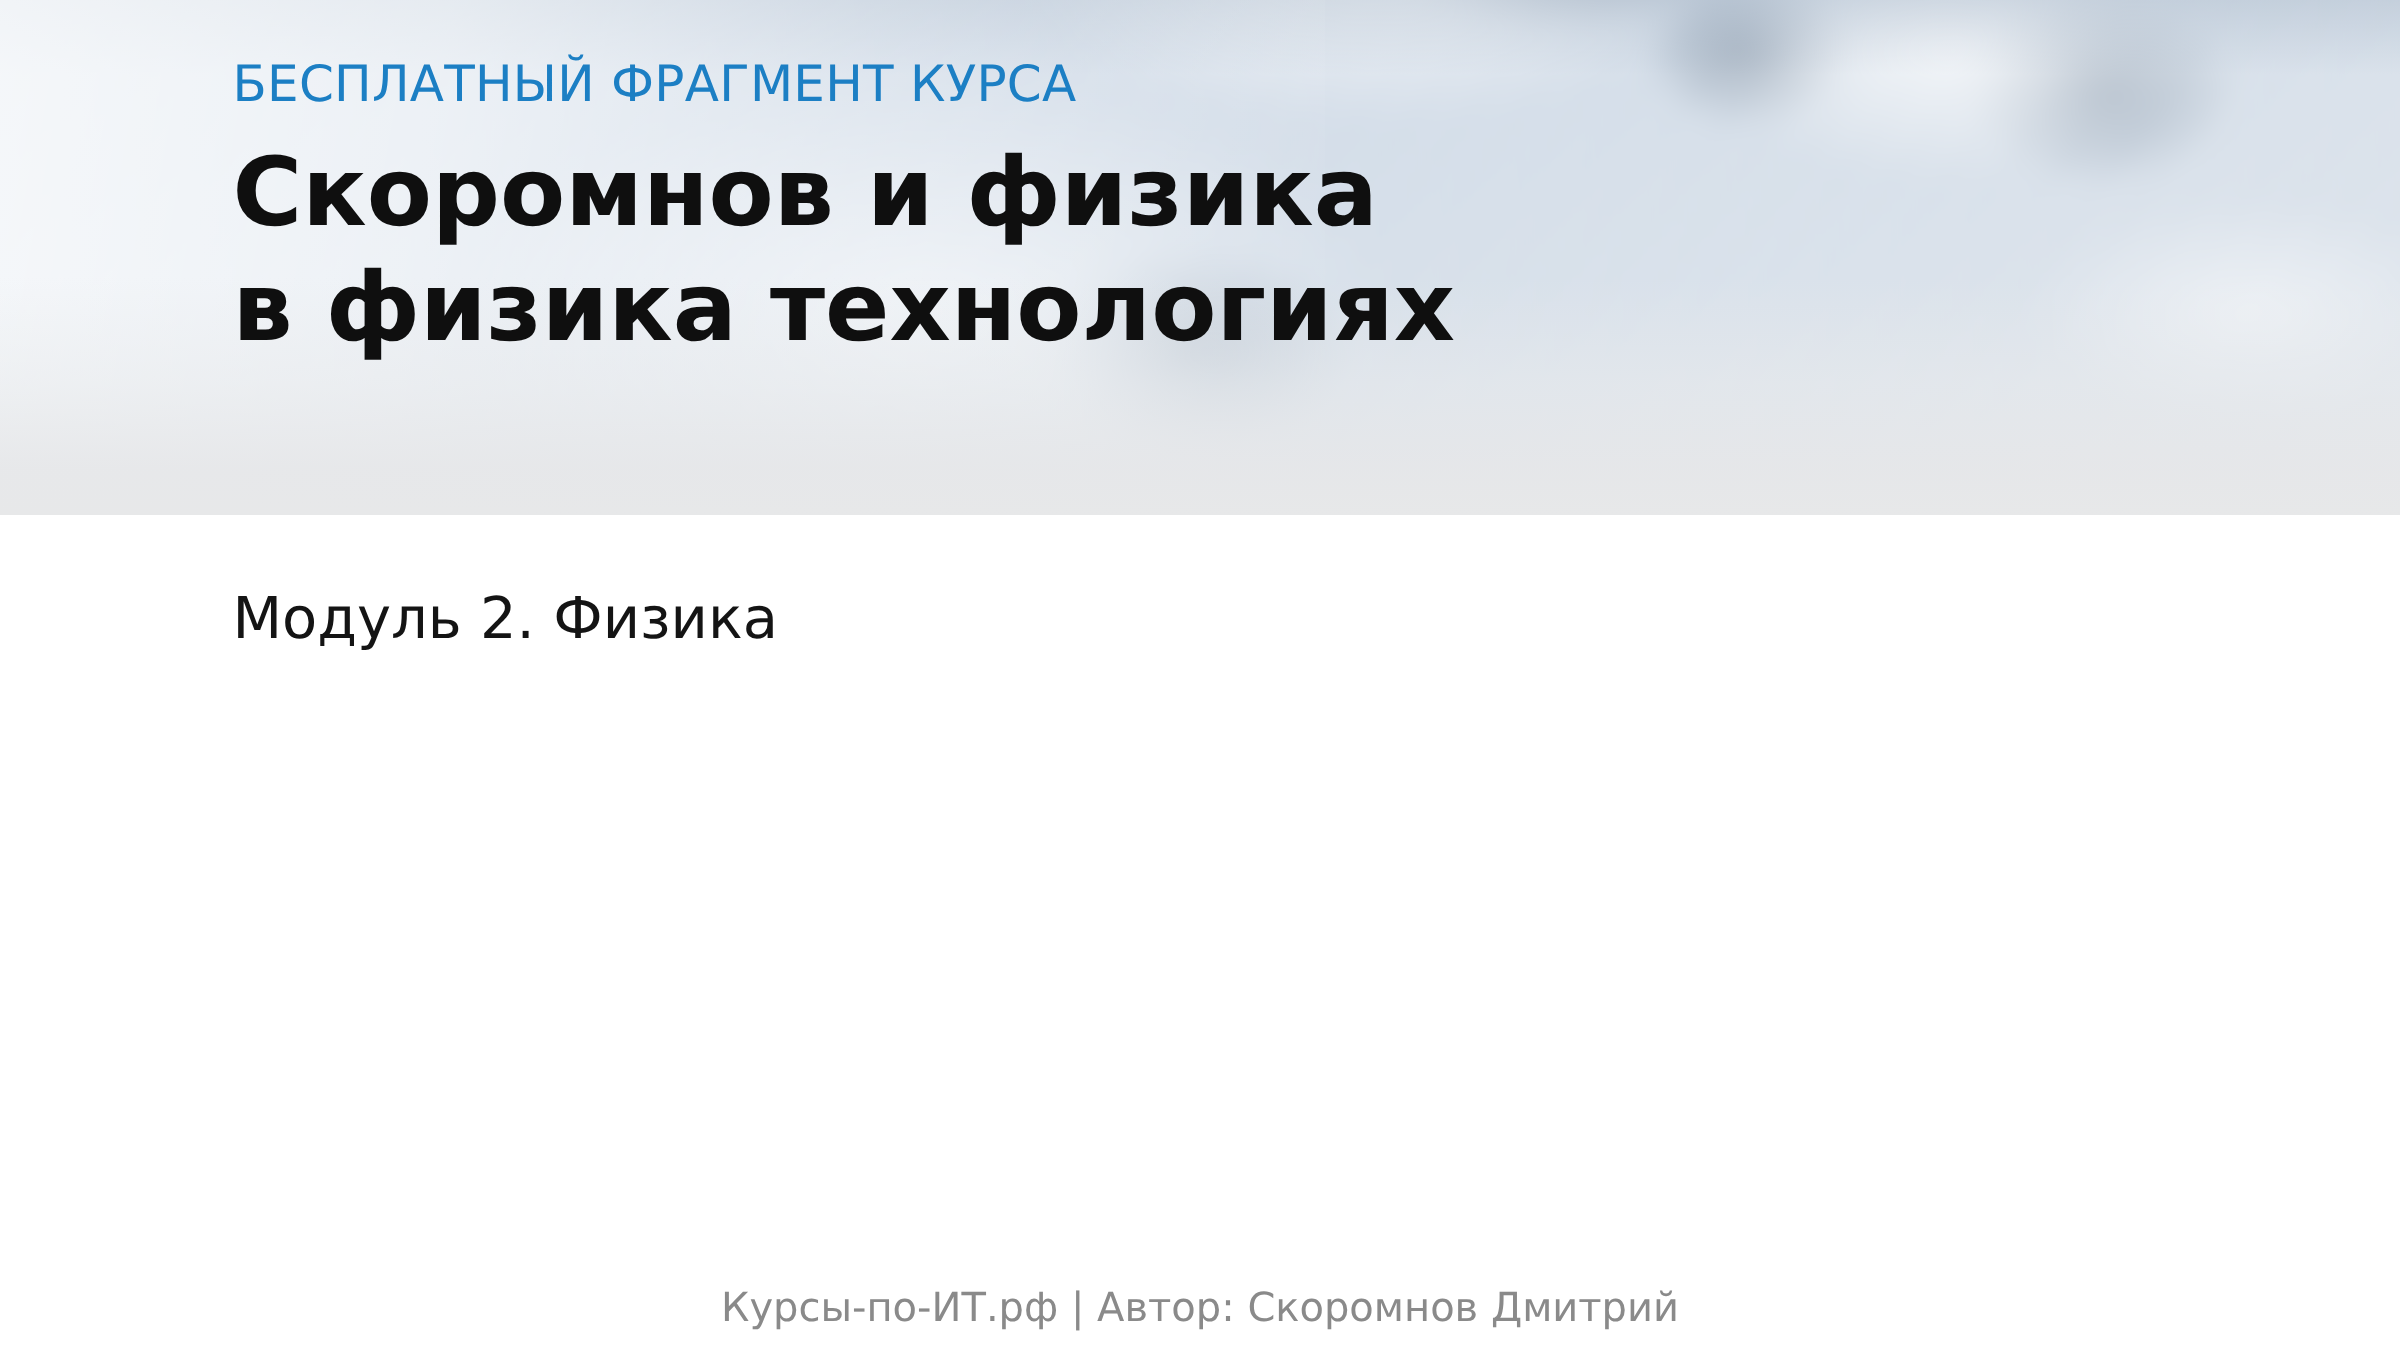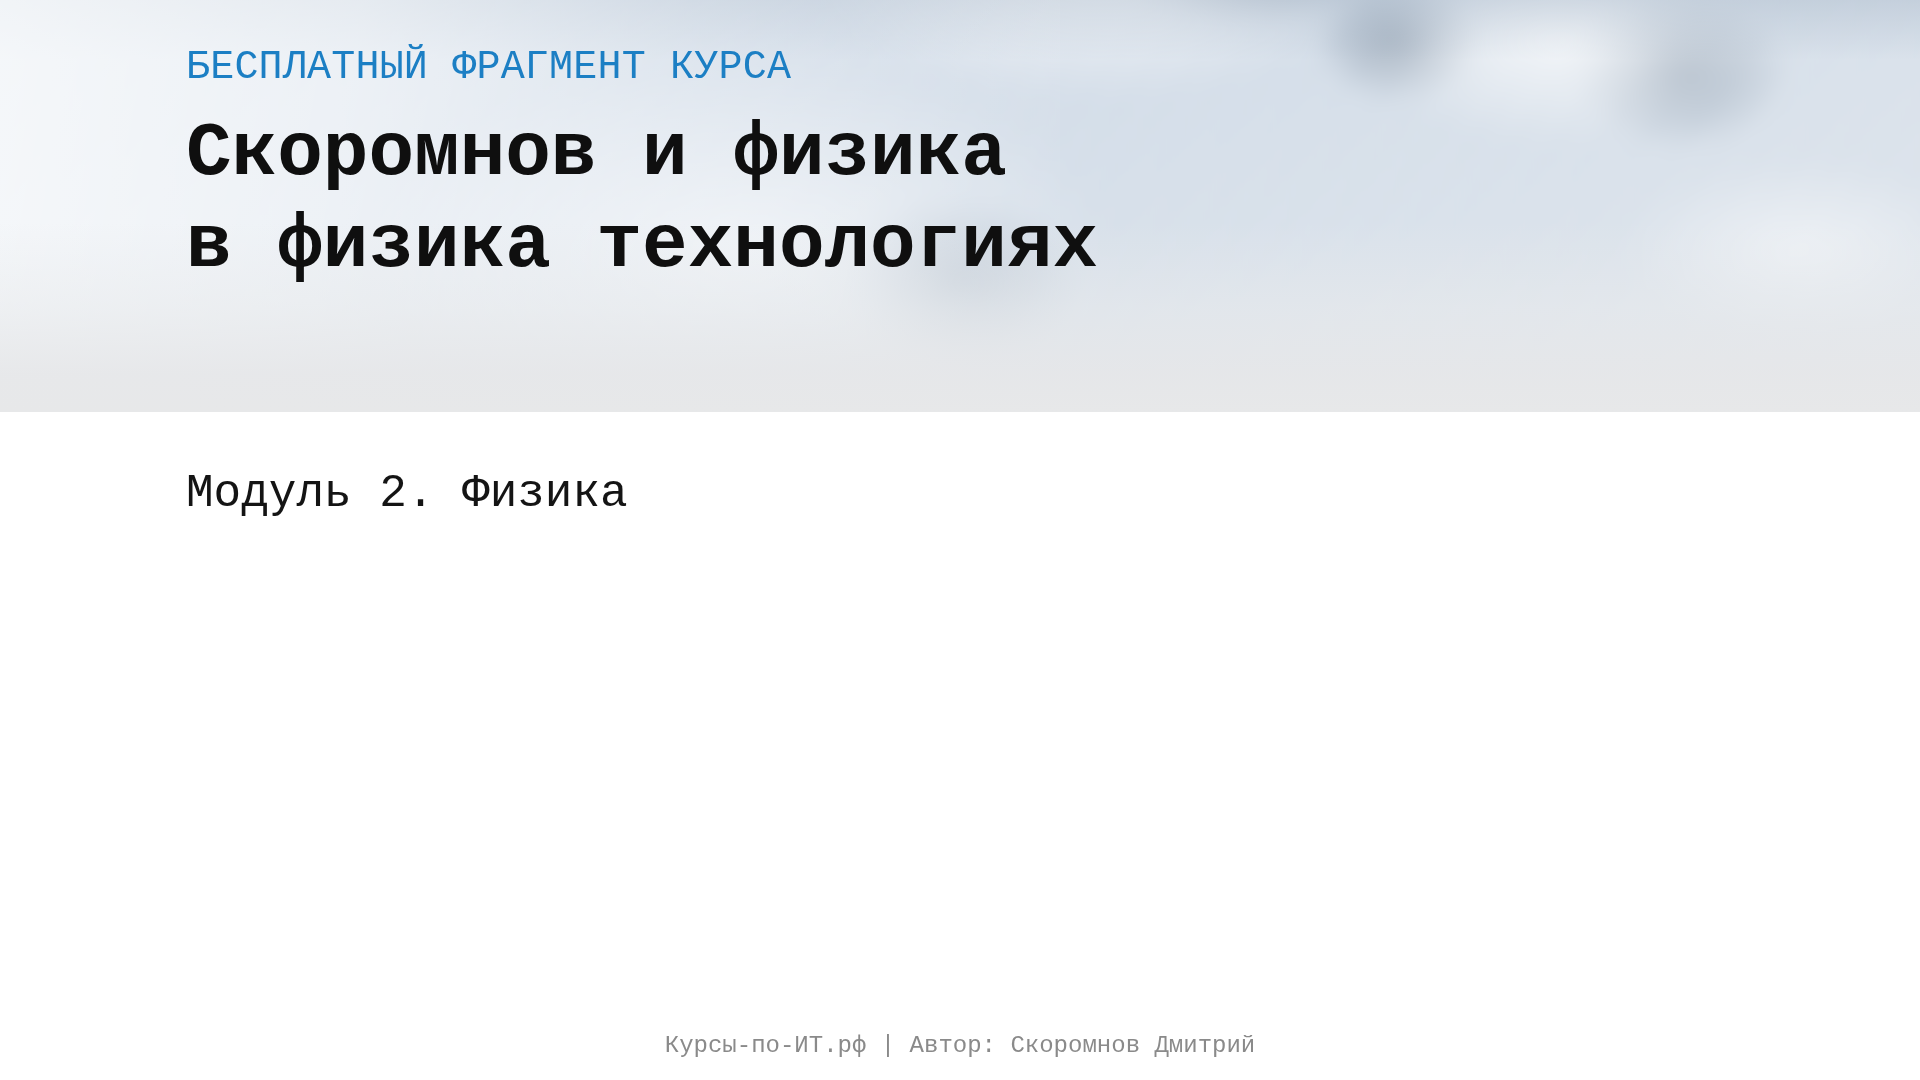--- a/index.html
+++ b/index.html
@@ -7,21 +7,20 @@
     width:1920px; height:1080px;
     background:#ffffff;
     font-family:"DejaVu Sans", sans-serif;
     overflow:hidden;
   }
   #slide {
     position:relative;
     width:1920px; height:1080px;
     background:#ffffff;
     overflow:hidden;
-    font-family:Liberation Mono, monospace;
   }
 
   
   #banner {
     position:absolute; left:0; top:0;
     width:1920px; height:412px;
     overflow:hidden;
     background:#c9d6e4;
   }
   
@@ -87,21 +86,21 @@
     position:absolute; left:186px; top:455px;
     font-size:46px; line-height:78px;
     color:#141414;
   }
   #body .line { display:block; white-space:nowrap; }
   #body .spacer { display:block; height:78px; }
 
   #footer {
     position:absolute; left:0; top:1030px;
     width:1920px; text-align:center;
-    font-size:24px; line-height:32px;
+    font-size:32px; line-height:32px;
     color:#8a8a8a;
     white-space:nowrap;
   }
 </style>
 </head>
 <body>
 
 <div id="slide">
 
   <div id="banner">

